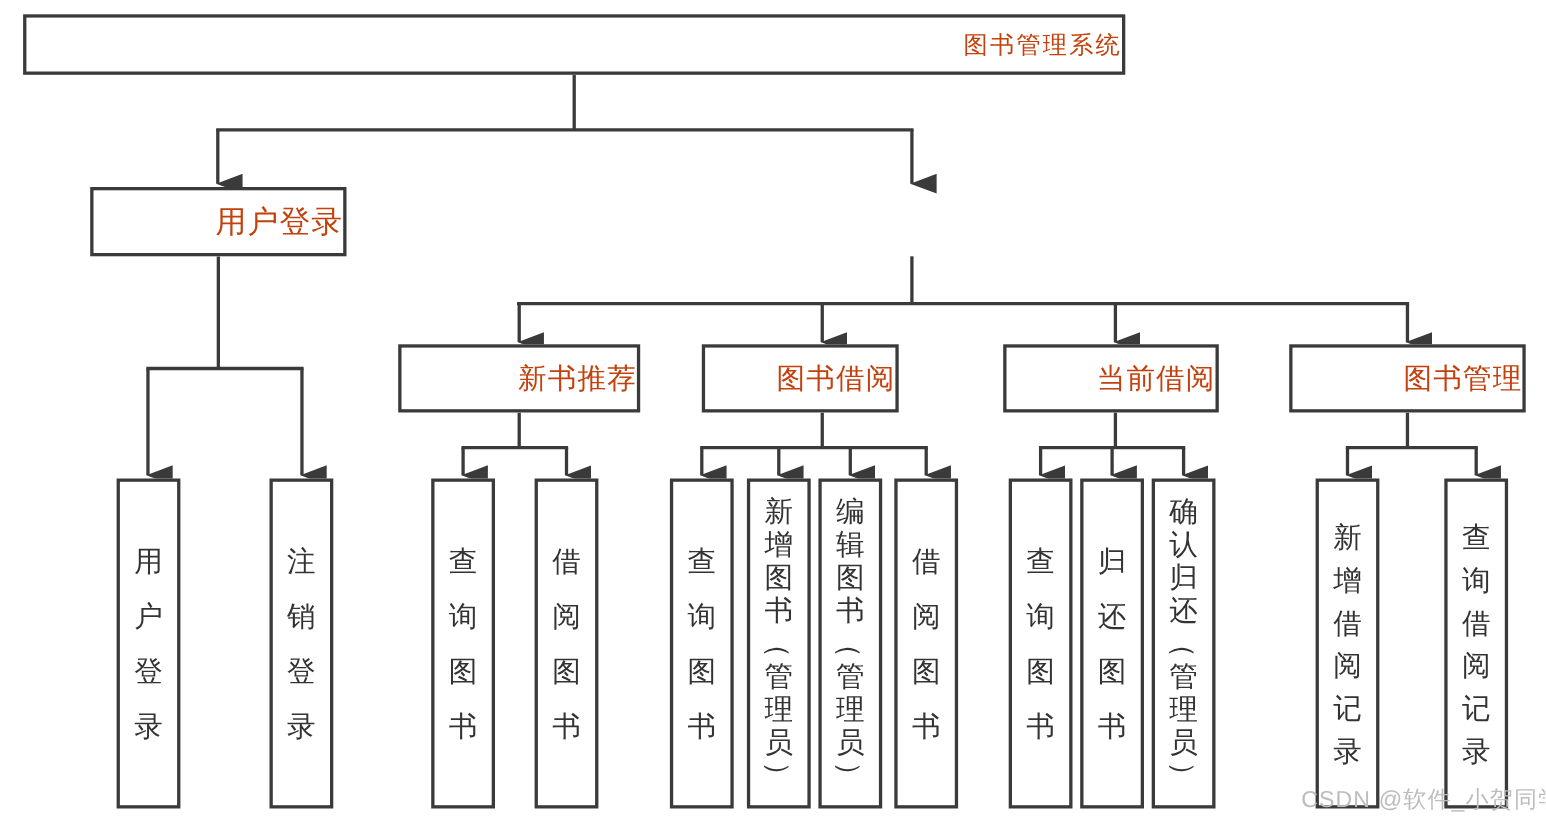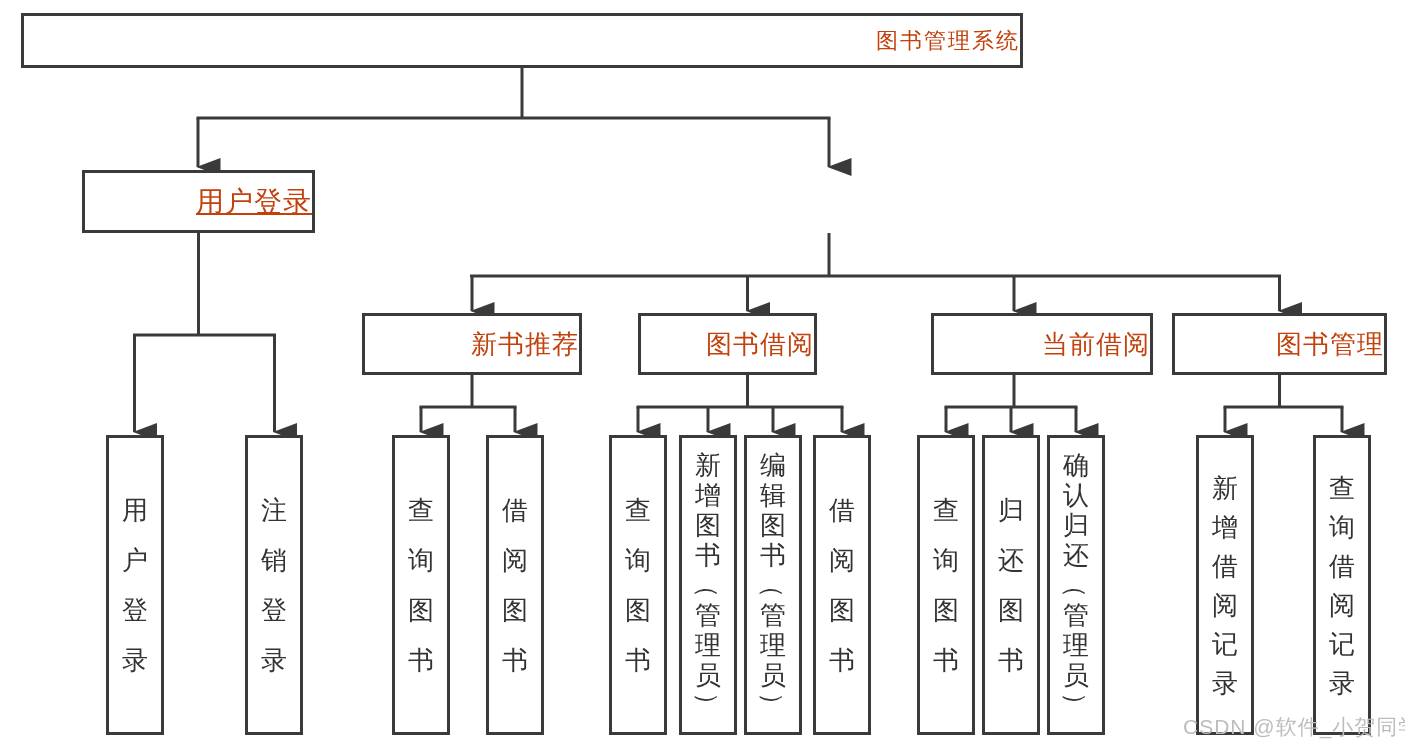--- a/index.html
+++ b/index.html
@@ -14,21 +14,21 @@
   .node{
     position:absolute;
     box-sizing:border-box;
     border:3px solid #3a3a3a;
     background:#ffffff;
     display:flex;align-items:center;justify-content:flex-end;
     color:#c2410c;
     z-index:2;
   }
   .node.root  .lbl{font-size:22px;letter-spacing:2px;}
-  .node.lvl2  .lbl{font-size:28px;letter-spacing:1px;text-decoration:underline;}
+  .node.lvl2  .lbl{font-size:28px;letter-spacing:1px;}
   .node.lvl3  .lbl{font-size:26px;letter-spacing:1px;margin-left:43px;}
   .lbl{white-space:nowrap;}
   .vcol{
     position:absolute;
     top:435px;height:300px;width:58px;
     box-sizing:border-box;
     border:3px solid #3a3a3a;
     background:#ffffff;
     z-index:2;
   }
@@ -112,21 +112,21 @@
   <div class="node lvl2" style="left:82px;top:170px;width:233px;height:63px">
     <span class="lbl">用户登录</span>
   </div>
 
   <div class="node lvl3" style="left:362px;top:313px;width:220px;height:62px">
     <span class="lbl">新书推荐</span>
   </div>
   <div class="node lvl3" style="left:638px;top:313px;width:179px;height:62px">
     <span class="lbl">图书借阅</span>
   </div>
-  <div class="node lvl3" style="left:931px;top:313px;width:222px;height:62px">
+  <div class="node lvl3" style="left:912px;top:313px;width:196px;height:62px">
     <span class="lbl">当前借阅</span>
   </div>
   <div class="node lvl3" style="left:1172px;top:313px;width:215px;height:62px">
     <span class="lbl">图书管理</span>
   </div>
 
   <div class="vcol" style="left:106px">
     <span class="vtext" style="gap: 24px;">
         <span class="vchar">用</span>
         <span class="vchar">户</span>

